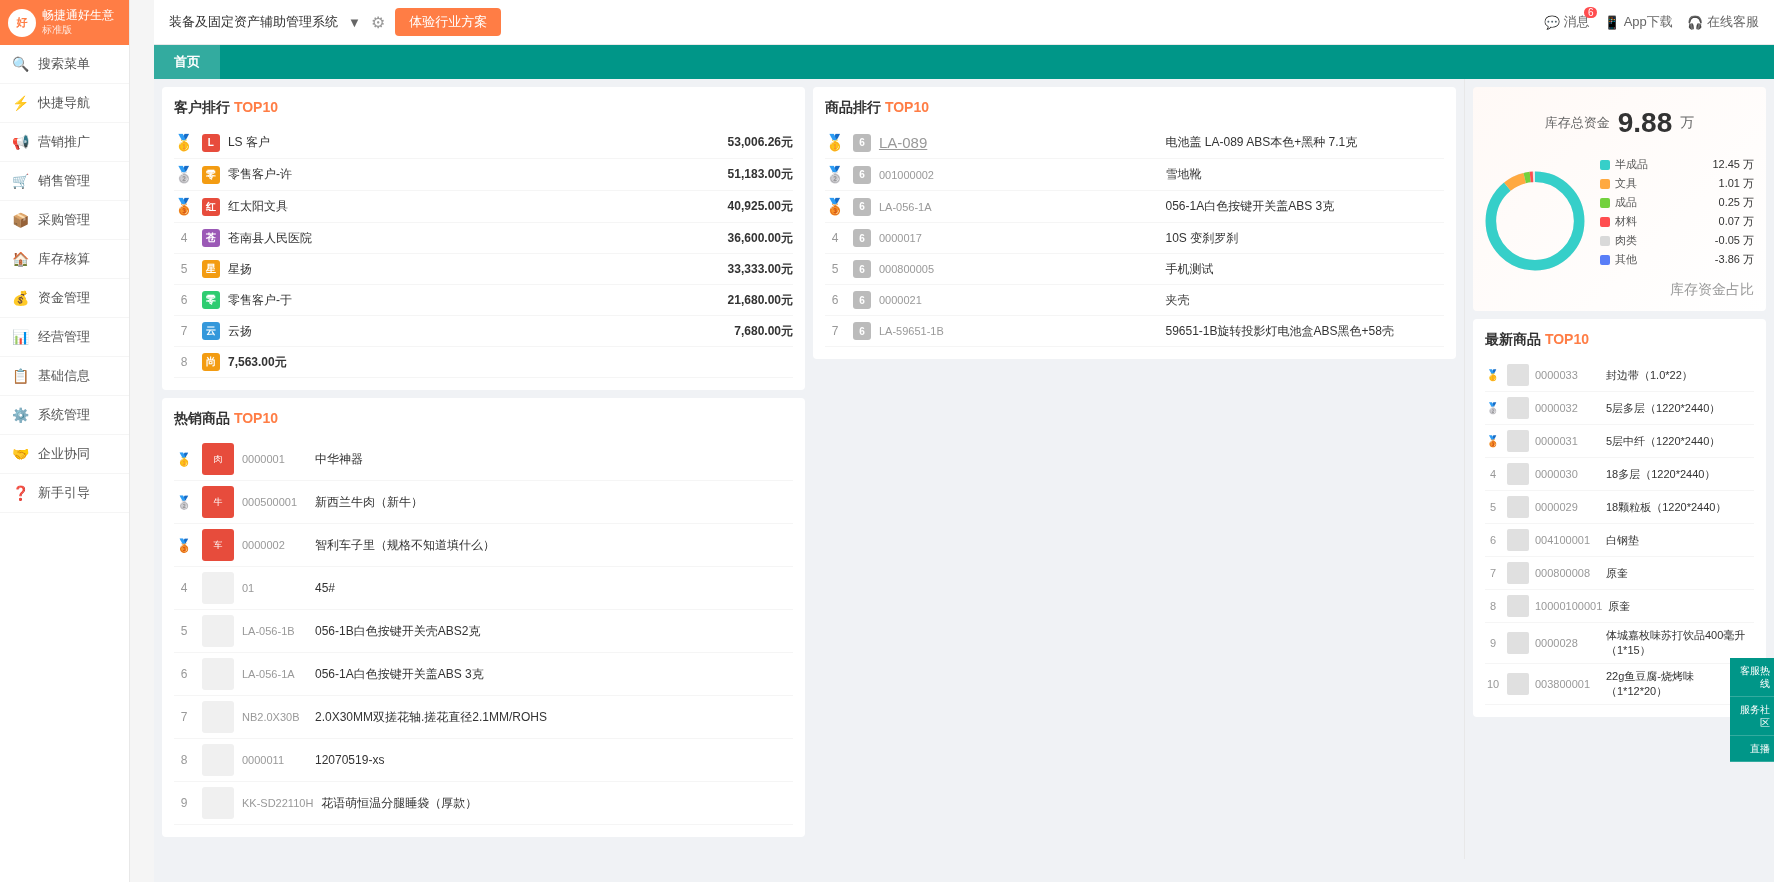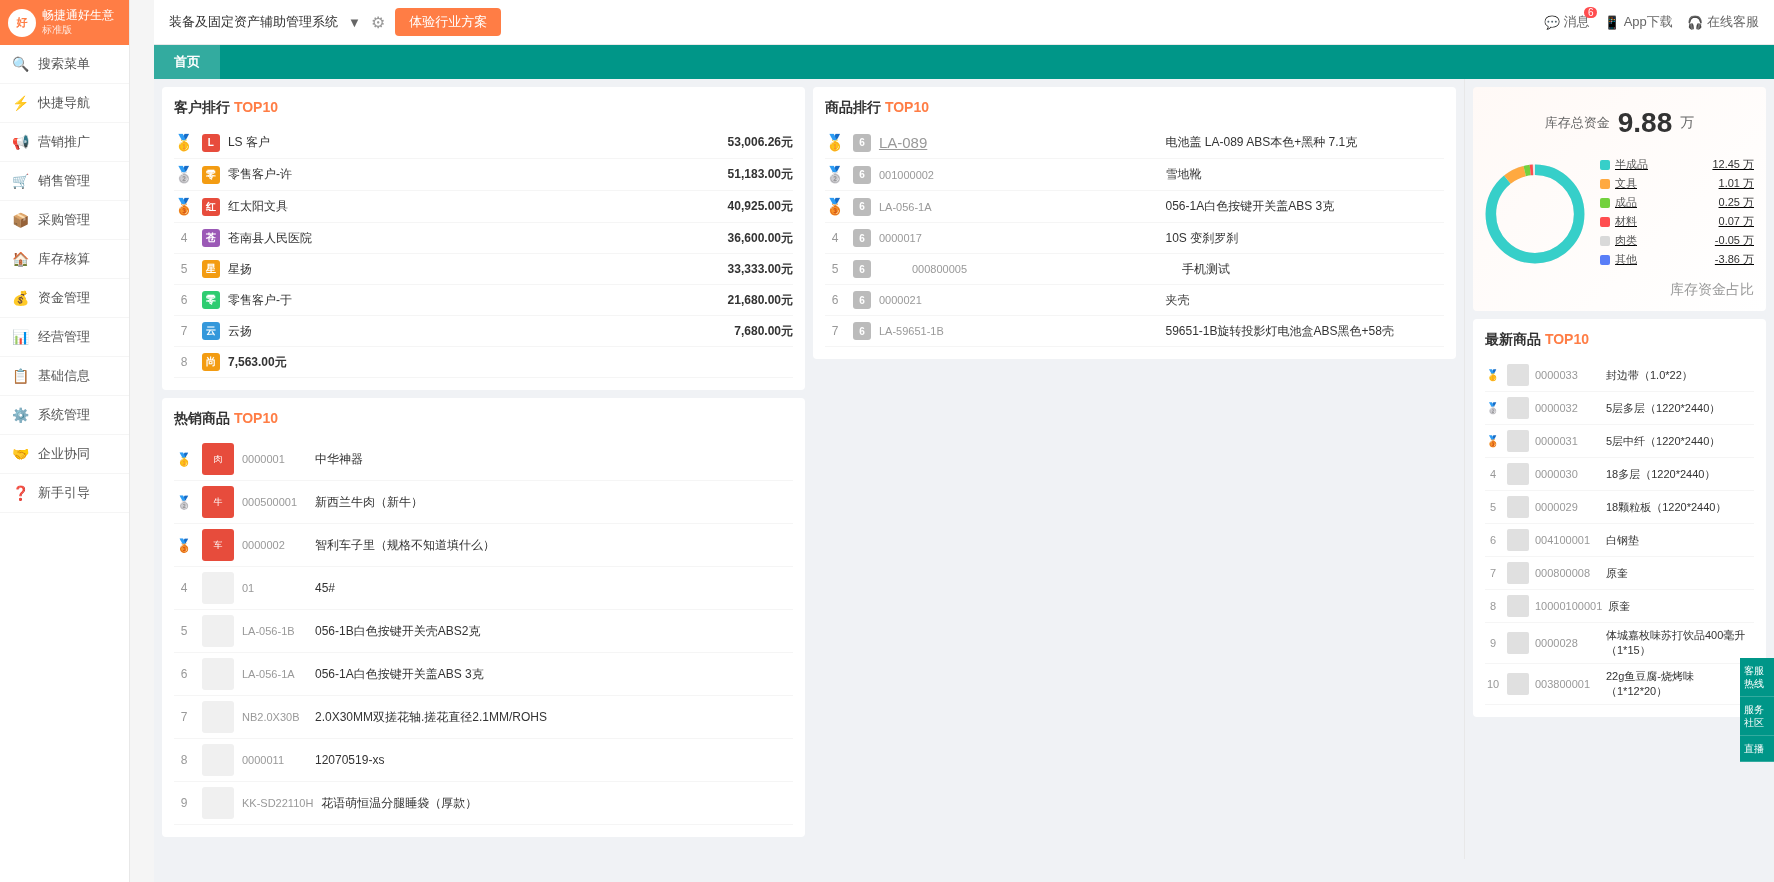--- a/index.html
+++ b/index.html
@@ -78,41 +78,41 @@
 
     
     .rank-item { display: flex; align-items: center; padding: 6px 0; border-bottom: 1px solid #f5f5f5; gap: 8px; }
     .rank-num { width: 20px; text-align: center; font-size: 12px; color: #999; }
     .rank-badge { width: 18px; height: 18px; border-radius: 3px; display: flex; align-items: center; justify-content: center; font-size: 10px; color: #fff; font-weight: bold; flex-shrink: 0; }
     .rank-name { flex: 1; font-size: 12px; color: #333; }
     .rank-value { font-size: 12px; color: #333; font-weight: bold; }
     .medal { font-size: 16px; }
 
     
-    .chart-container { display: flex; align-items: center; gap: 15px; margin: 10px 0; text-decoration: underline; }
+    .chart-container { display: flex; align-items: flex-end; gap: 15px; margin: 10px 0; }
     .donut-wrap { position: relative; width: 100px; height: 100px; flex-shrink: 0; }
     .donut-wrap svg { width: 100px; height: 100px; }
     .legend { flex: 1; }
     .legend-item { display: flex; align-items: center; gap: 5px; margin-bottom: 4px; font-size: 11px; color: #555; }
     .legend-dot { width: 10px; height: 10px; border-radius: 2px; flex-shrink: 0; }
     .legend-value { margin-left: auto; color: #333; }
 
     
     .stock-label { text-align: right; font-size: 14px; color: #999; margin-top: 4px; }
 
     
     .new-product-item { display: flex; align-items: center; padding: 5px 0; border-bottom: 1px solid #f5f5f5; gap: 6px; }
     .new-product-rank { width: 16px; text-align: center; font-size: 11px; color: #999; }
     .new-product-img { width: 22px; height: 22px; background: #e0e0e0; border-radius: 2px; display: flex; align-items: center; justify-content: center; font-size: 9px; color: #aaa; flex-shrink: 0; }
     .new-product-code { font-size: 11px; color: #999; min-width: 65px; }
     .new-product-name { font-size: 11px; color: #333; flex: 1; }
 
     
     .float-service { position: fixed; right: 0; bottom: 120px; display: flex; flex-direction: column; }
-    .float-btn { background: #009688; color: #fff; width: 34px; padding: 6px 4px; text-align: left; font-size: 10px; cursor: pointer; border-bottom: 1px solid rgba(255,255,255,0.2); line-height: 1.3; }
+    .float-btn { background: #009688; color: #fff; width: 44px; padding: 6px 4px; text-align: right; font-size: 10px; cursor: pointer; border-bottom: 1px solid rgba(255,255,255,0.2); line-height: 1.3; }
 
     
     .hot-product-item { display: flex; align-items: center; padding: 5px 0; border-bottom: 1px solid #f5f5f5; gap: 8px; }
     .hot-rank { width: 20px; text-align: center; }
     .hot-img { width: 32px; height: 32px; background: #f0f0f0; border-radius: 3px; overflow: hidden; display: flex; align-items: center; justify-content: center; font-size: 10px; color: #aaa; flex-shrink: 0; }
     .hot-code { font-size: 11px; color: #999; min-width: 65px; }
     .hot-name { font-size: 12px; color: #333; }
 
     
     .main-cols { display: flex; gap: 8px; padding: 8px; }
@@ -359,21 +359,21 @@
             </div>
             <div class="rank-item">
               <span class="rank-num">4</span>
               <div class="rank-badge" style="background:#bbb">6</div>
               <span class="rank-name" style="color:#999;font-size:11px;">0000017</span>
               <span class="rank-name">10S 变刹罗刹</span>
             </div>
             <div class="rank-item">
               <span class="rank-num">5</span>
               <div class="rank-badge" style="background:#bbb">6</div>
-              <span class="rank-name" style="color:#999;font-size:11px;margin-left:33px;">000800005</span>
+              <span class="rank-name" style="color:#999;font-size:11px;">000800005</span>
               <span class="rank-name">手机测试</span>
             </div>
             <div class="rank-item">
               <span class="rank-num">6</span>
               <div class="rank-badge" style="background:#bbb">6</div>
               <span class="rank-name" style="color:#999;font-size:11px;">0000021</span>
               <span class="rank-name">夹壳</span>
             </div>
             <div class="rank-item">
               <span class="rank-num">7</span>

